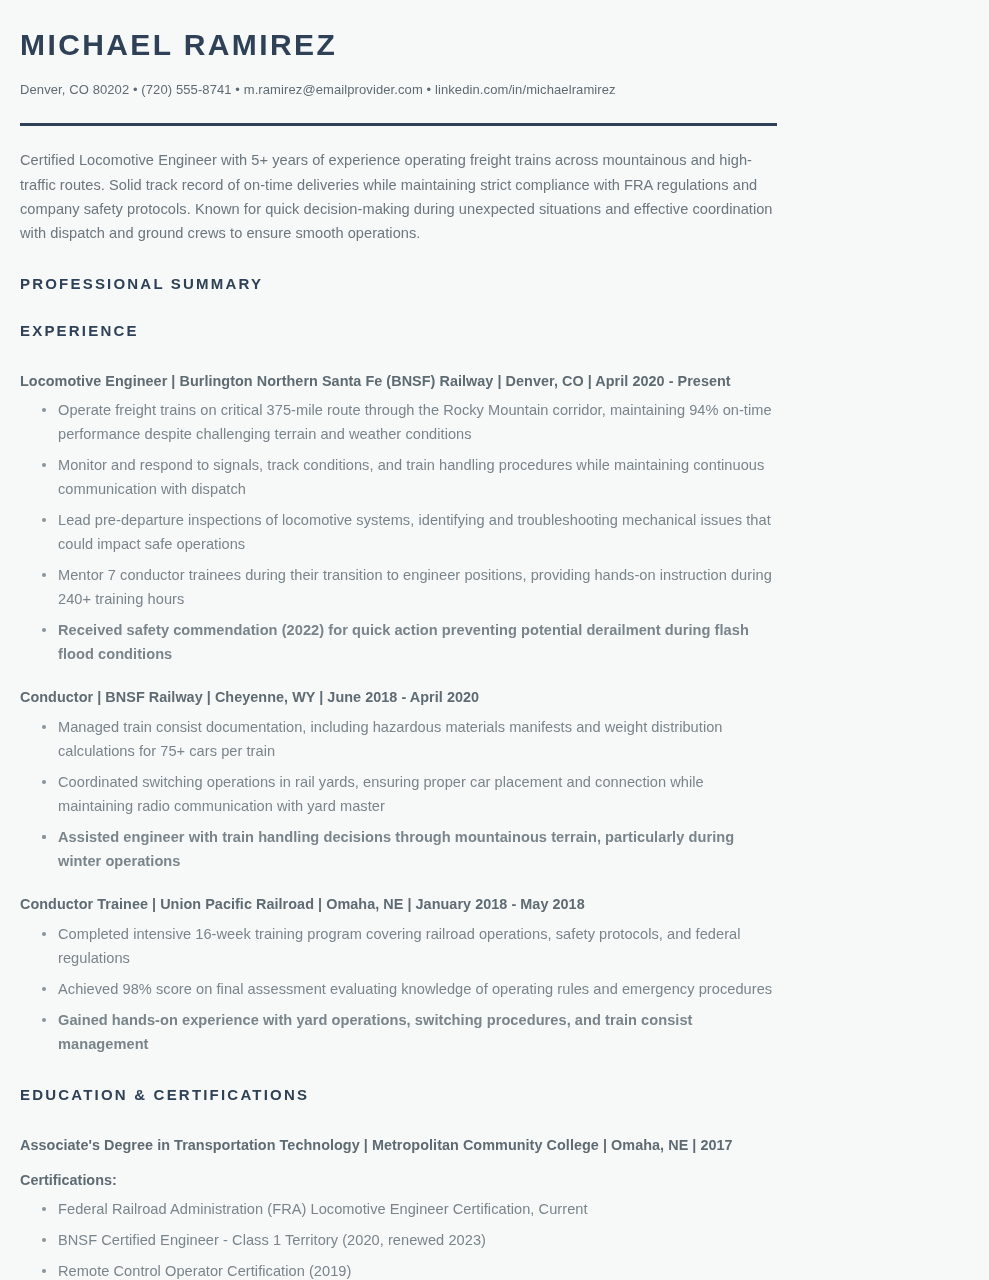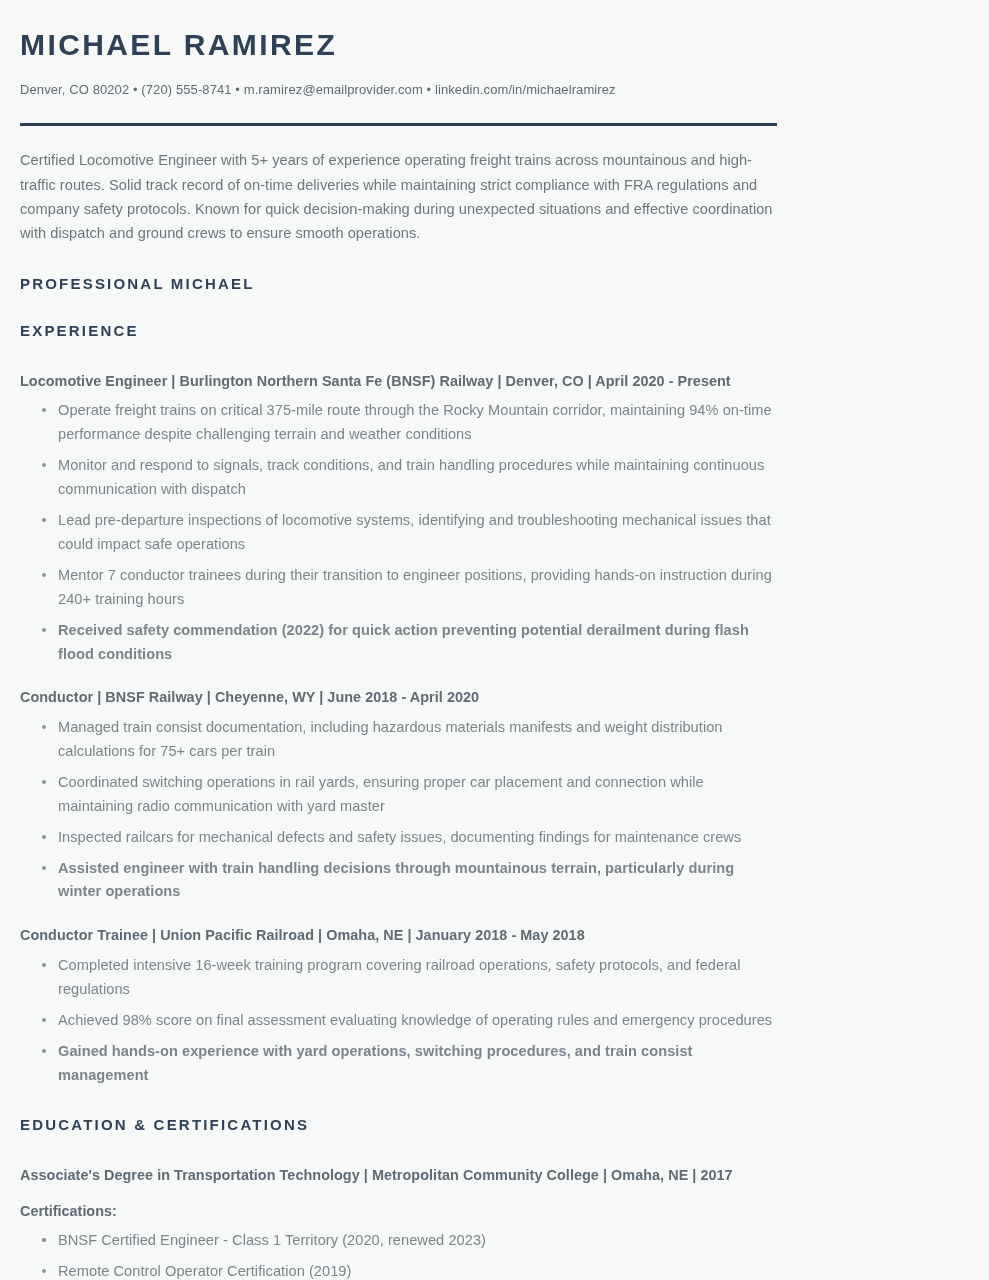--- a/index.html
+++ b/index.html
@@ -116,21 +116,21 @@
 <div class="page">
 
   <h1 class="name">MICHAEL RAMIREZ</h1>
 
   <div class="contact">Denver, CO 80202 • (720) 555-8741 • m.ramirez@emailprovider.com • linkedin.com/in/michaelramirez</div>
 
   <div class="rule"></div>
 
   <p class="summary">Certified Locomotive Engineer with 5+ years of experience operating freight trains across mountainous and high-traffic routes. Solid track record of on-time deliveries while maintaining strict compliance with FRA regulations and company safety protocols. Known for quick decision-making during unexpected situations and effective coordination with dispatch and ground crews to ensure smooth operations.</p>
 
-  <h2 class="section-heading">PROFESSIONAL MICHAEL</h2>
+  <h2 class="section-heading">PROFESSIONAL SUMMARY</h2>
 
   <h2 class="section-heading">EXPERIENCE</h2>
 
   <div class="entry-title first">Locomotive Engineer | Burlington Northern Santa Fe (BNSF) Railway | Denver, CO | April 2020 - Present</div>
   <ul class="bullets">
     <li>
       <span class="dot"></span>
       <span>Operate freight trains on critical 375-mile route through the Rocky Mountain corridor, maintaining 94% on-time performance despite challenging terrain and weather conditions</span>
     </li>
     <li>
@@ -156,21 +156,20 @@
     <li>
       <span class="dot"></span>
       <span>Managed train consist documentation, including hazardous materials manifests and weight distribution calculations for 75+ cars per train</span>
     </li>
     <li>
       <span class="dot"></span>
       <span>Coordinated switching operations in rail yards, ensuring proper car placement and connection while maintaining radio communication with yard master</span>
     </li>
     <li>
       <span class="dot"></span>
-      <span>Inspected railcars for mechanical defects and safety issues, documenting findings for maintenance crews</span>
     </li>
     <li>
       <span class="dot"></span>
       <span>Assisted engineer with train handling decisions through mountainous terrain, particularly during winter operations</span>
     </li>
   </ul>
 
   <div class="entry-title">Conductor Trainee | Union Pacific Railroad | Omaha, NE | January 2018 - May 2018</div>
   <ul class="bullets">
     <li>
@@ -189,20 +188,21 @@
 
   <h2 class="section-heading">EDUCATION &amp; CERTIFICATIONS</h2>
 
   <div class="entry-title first">Associate's Degree in Transportation Technology | Metropolitan Community College | Omaha, NE | 2017</div>
 
   <div class="sub-label">Certifications:</div>
 
   <ul class="bullets">
     <li>
       <span class="dot"></span>
+      <span>Federal Railroad Administration (FRA) Locomotive Engineer Certification, Current</span>
     </li>
     <li>
       <span class="dot"></span>
       <span>BNSF Certified Engineer - Class 1 Territory (2020, renewed 2023)</span>
     </li>
     <li>
       <span class="dot"></span>
       <span>Remote Control Operator Certification (2019)</span>
     </li>
     <li>

